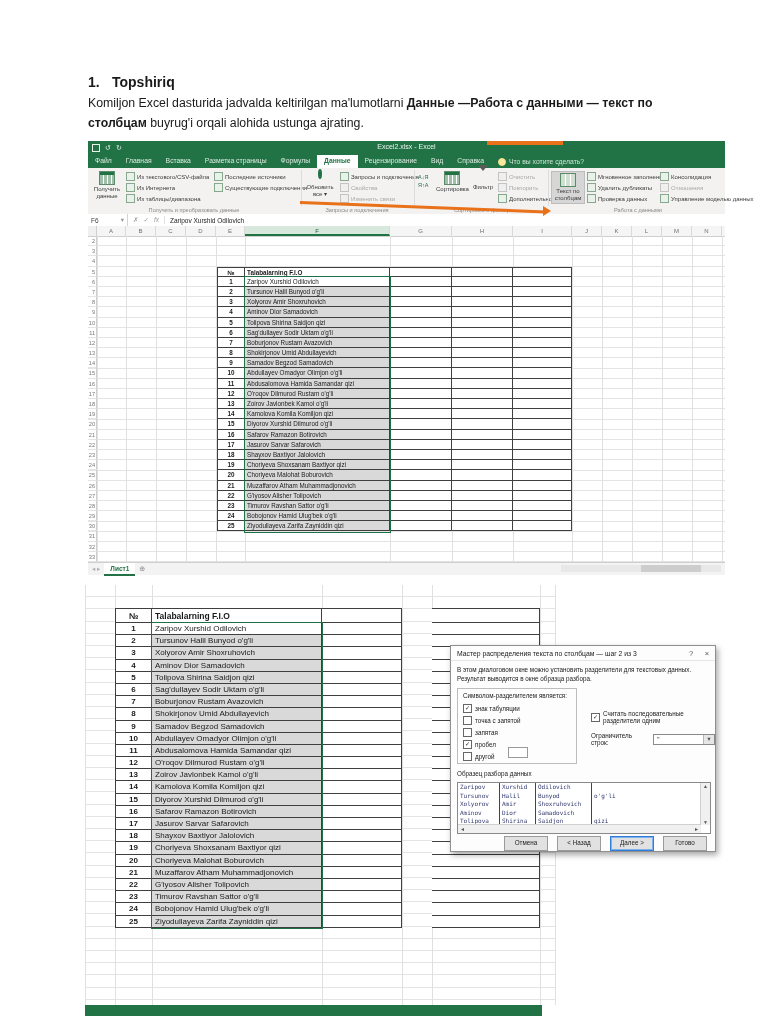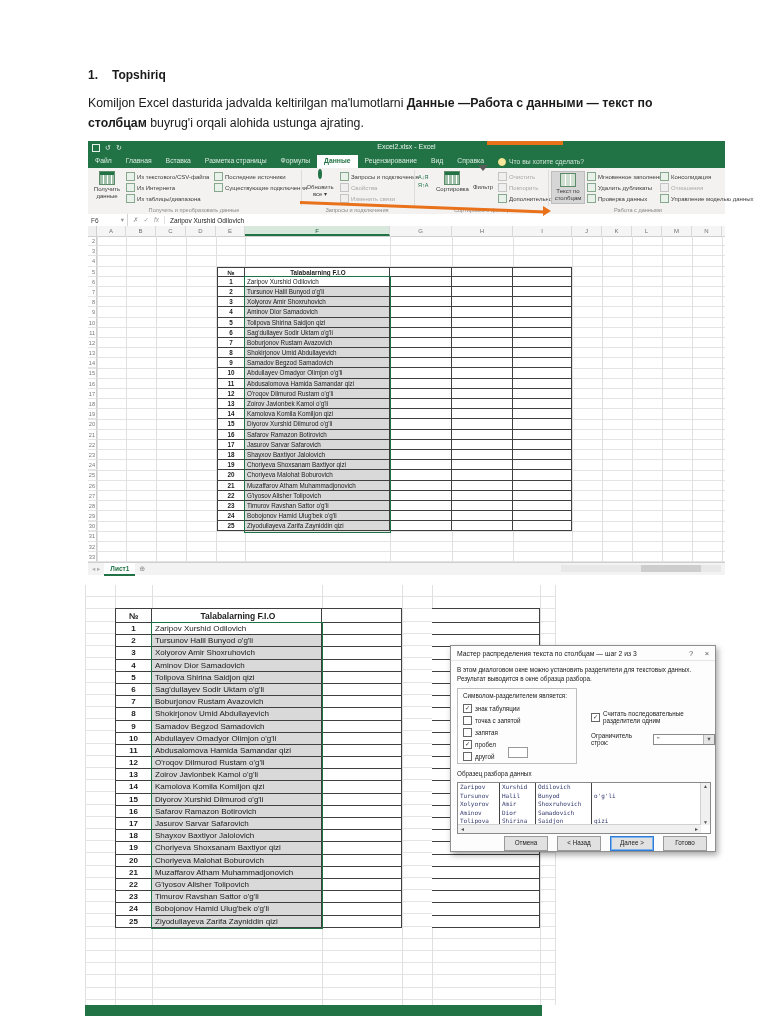--- a/index.html
+++ b/index.html
@@ -1,19 +1,19 @@
 <!DOCTYPE html>
 <html><head>
 <meta charset="utf-8">
 <style>
   html,body{margin:0;padding:0;background:#fff;}
   body{width:768px;height:1024px;position:relative;font-family:"Liberation Sans",sans-serif;color:#1a1a1a;overflow:hidden;}
 
   
-  .doc-heading{position:absolute;left:88px;top:68px;font-size:12px;font-weight:bold;}
+  .doc-heading{position:absolute;left:88px;top:74px;font-size:14px;font-weight:bold;}
   .doc-heading .num{display:inline-block;width:24px;}
   .doc-para{position:absolute;left:88px;top:94px;width:606px;font-size:12.3px;line-height:1.62;}
 
   
   .shot1{position:absolute;left:88px;top:141px;width:637px;height:434px;background:#fff;font-family:"Liberation Sans",sans-serif;}
   .titlebar{position:absolute;left:0;top:0;width:100%;height:14px;background:#217346;color:#fff;}
   .qat{position:absolute;left:4px;top:2px;display:flex;gap:5px;align-items:center;height:10px;color:#e8f1ea;font-size:7px;}
   .saveicon{width:6px;height:6px;border:1px solid #e8f1ea;background:#217346;}
   .wtitle{position:absolute;left:0;top:2px;width:100%;text-align:center;font-size:7px;color:#eaf3ec;}
   .ann-top{position:absolute;left:399px;top:0;width:76px;height:4px;background:#e8711a;}
@@ -60,21 +60,21 @@
   .sheettab{background:#fff;color:#217346;font-weight:bold;border-bottom:2px solid #217346;padding:0 6px;height:11px;line-height:11px;}
   .addsheet{color:#8a8a8a;font-size:7px;}
   .hscroll{position:absolute;right:4px;top:424px;width:160px;height:7px;background:#e8e8e8;}
   .hthumb{position:absolute;right:20px;top:0;width:60px;height:7px;background:#cdcdcd;}
 
   
   .xl-table{position:absolute;z-index:5;}
   .t-row{display:flex;}
   .t-row > div{box-sizing:border-box;border-right:1px solid #3f3f3f;border-bottom:1px solid #3f3f3f;overflow:hidden;white-space:nowrap;background:#fff;}
   .t-row > .nb{border:none;background:transparent;}
-  .hdr > div{border-top:1px solid #3f3f3f;font-weight:bold;text-align:center;}
+  .hdr > div{border-top:1px solid #3f3f3f;font-weight:bold;}
   .t-row > div:first-child{border-left:1px solid #3f3f3f;text-align:center;font-weight:bold;}
   .tbl1 .t-row{height:10.2px;font-size:6.3px;line-height:10.2px;}
   .tbl1 .c-num{width:28px;}
   .tbl1 .c-name{width:145px;padding-left:2px;background:#d9d9d9;}
   .tbl1 .c-e1{width:62px;}
   .tbl1 .c-e2{width:61px;}
   .tbl1 .c-e3{width:59px;}
   .tbl1 .hdr .c-name{background:#fff;}
   .tbl1 [data-repeat] { display:contents; }
   .tbl2 .t-row{height:12.2px;font-size:8px;line-height:12.2px;}

